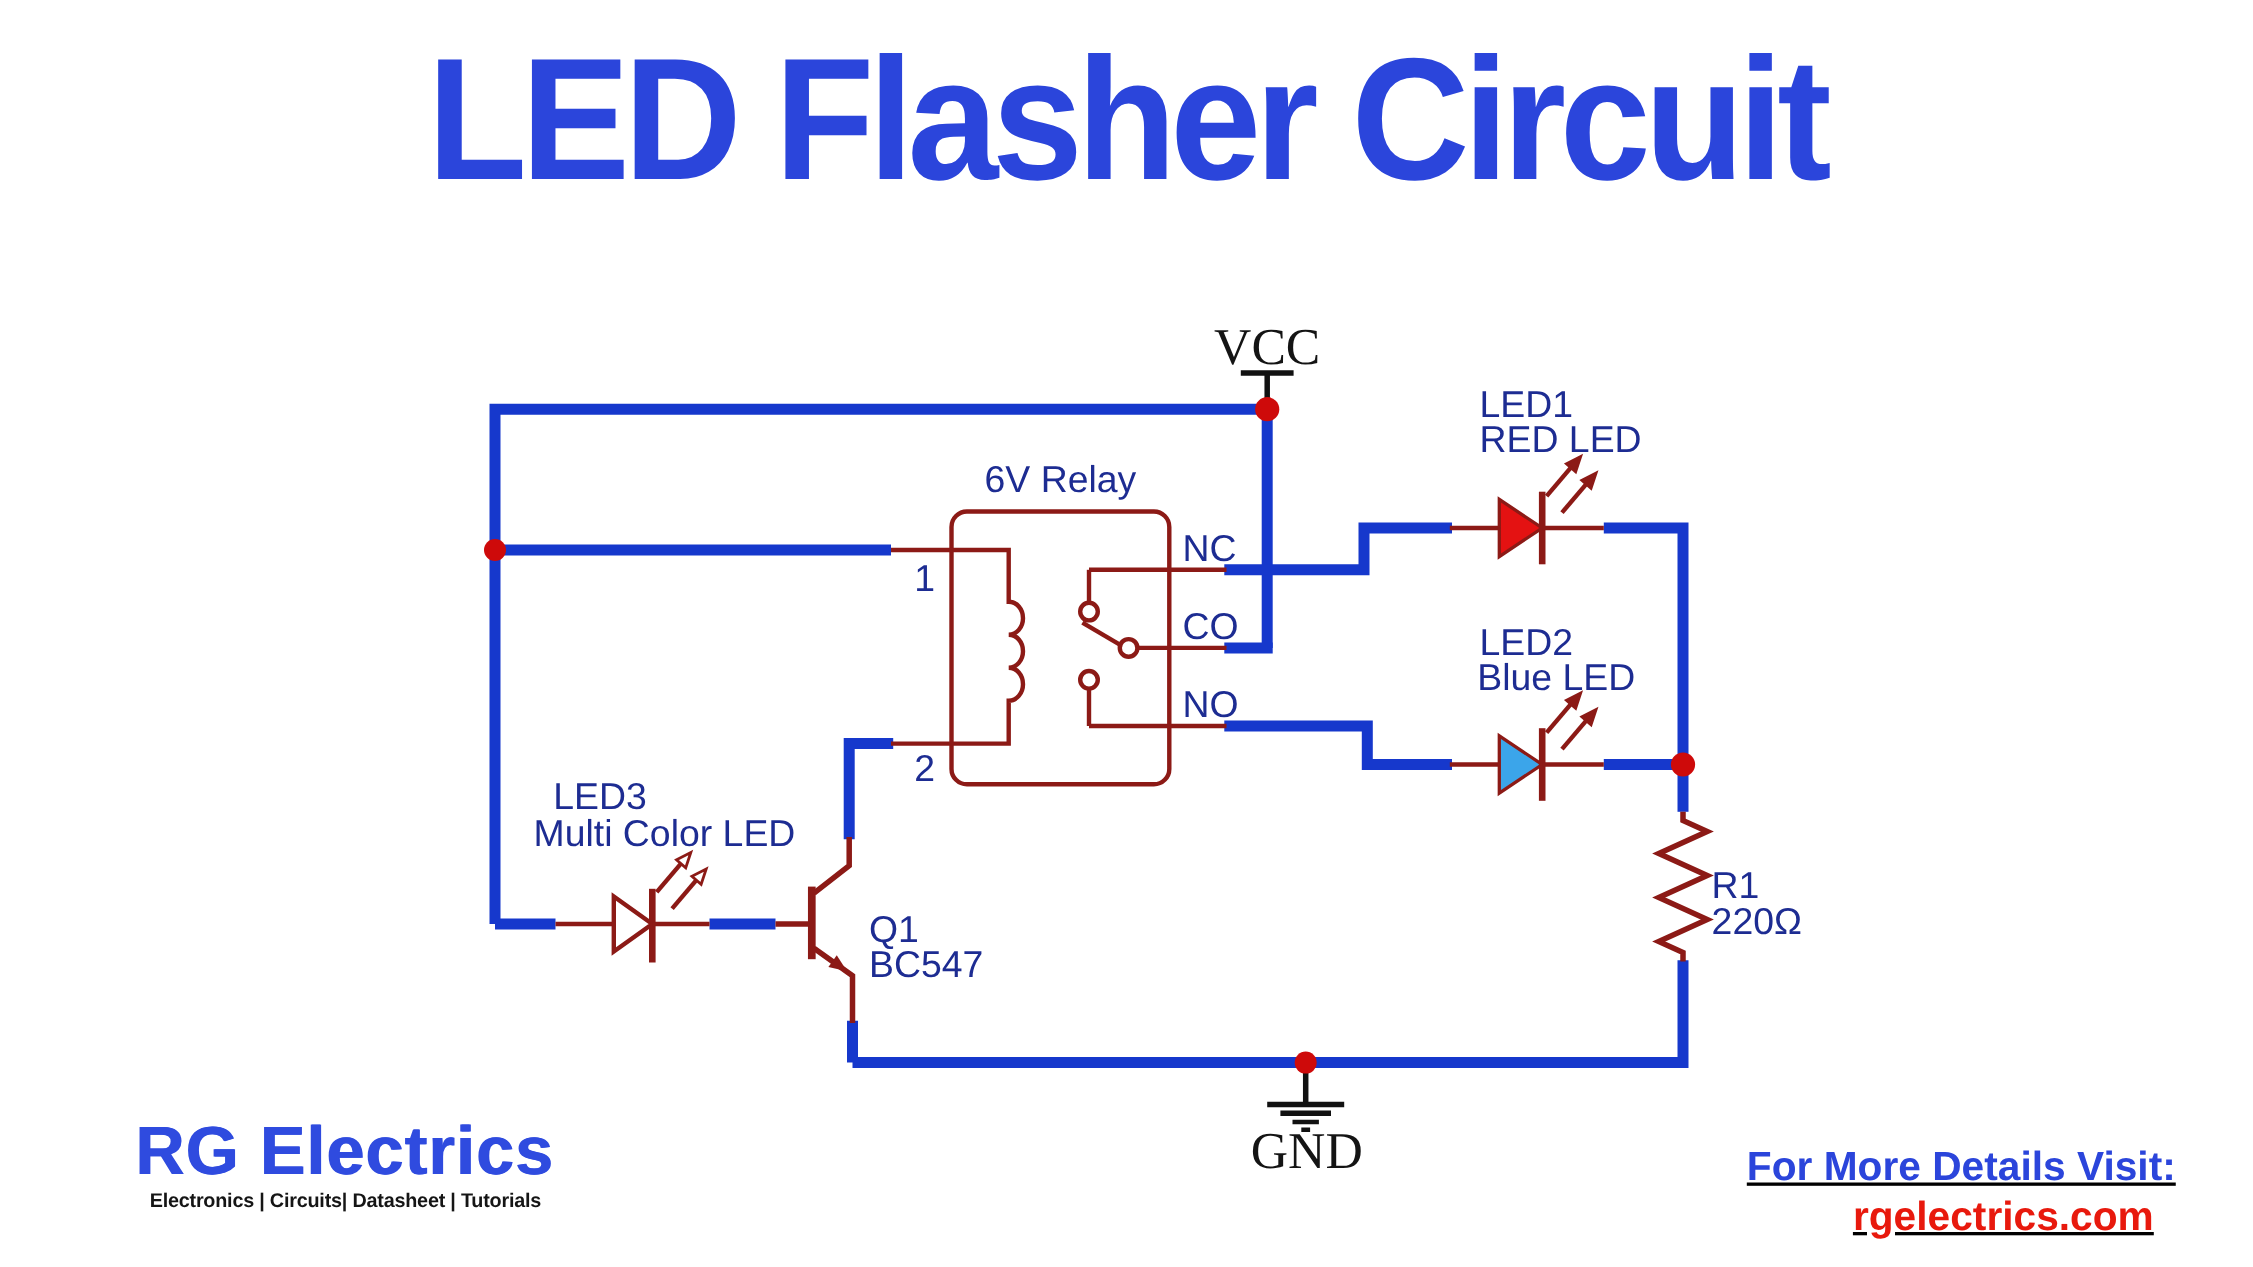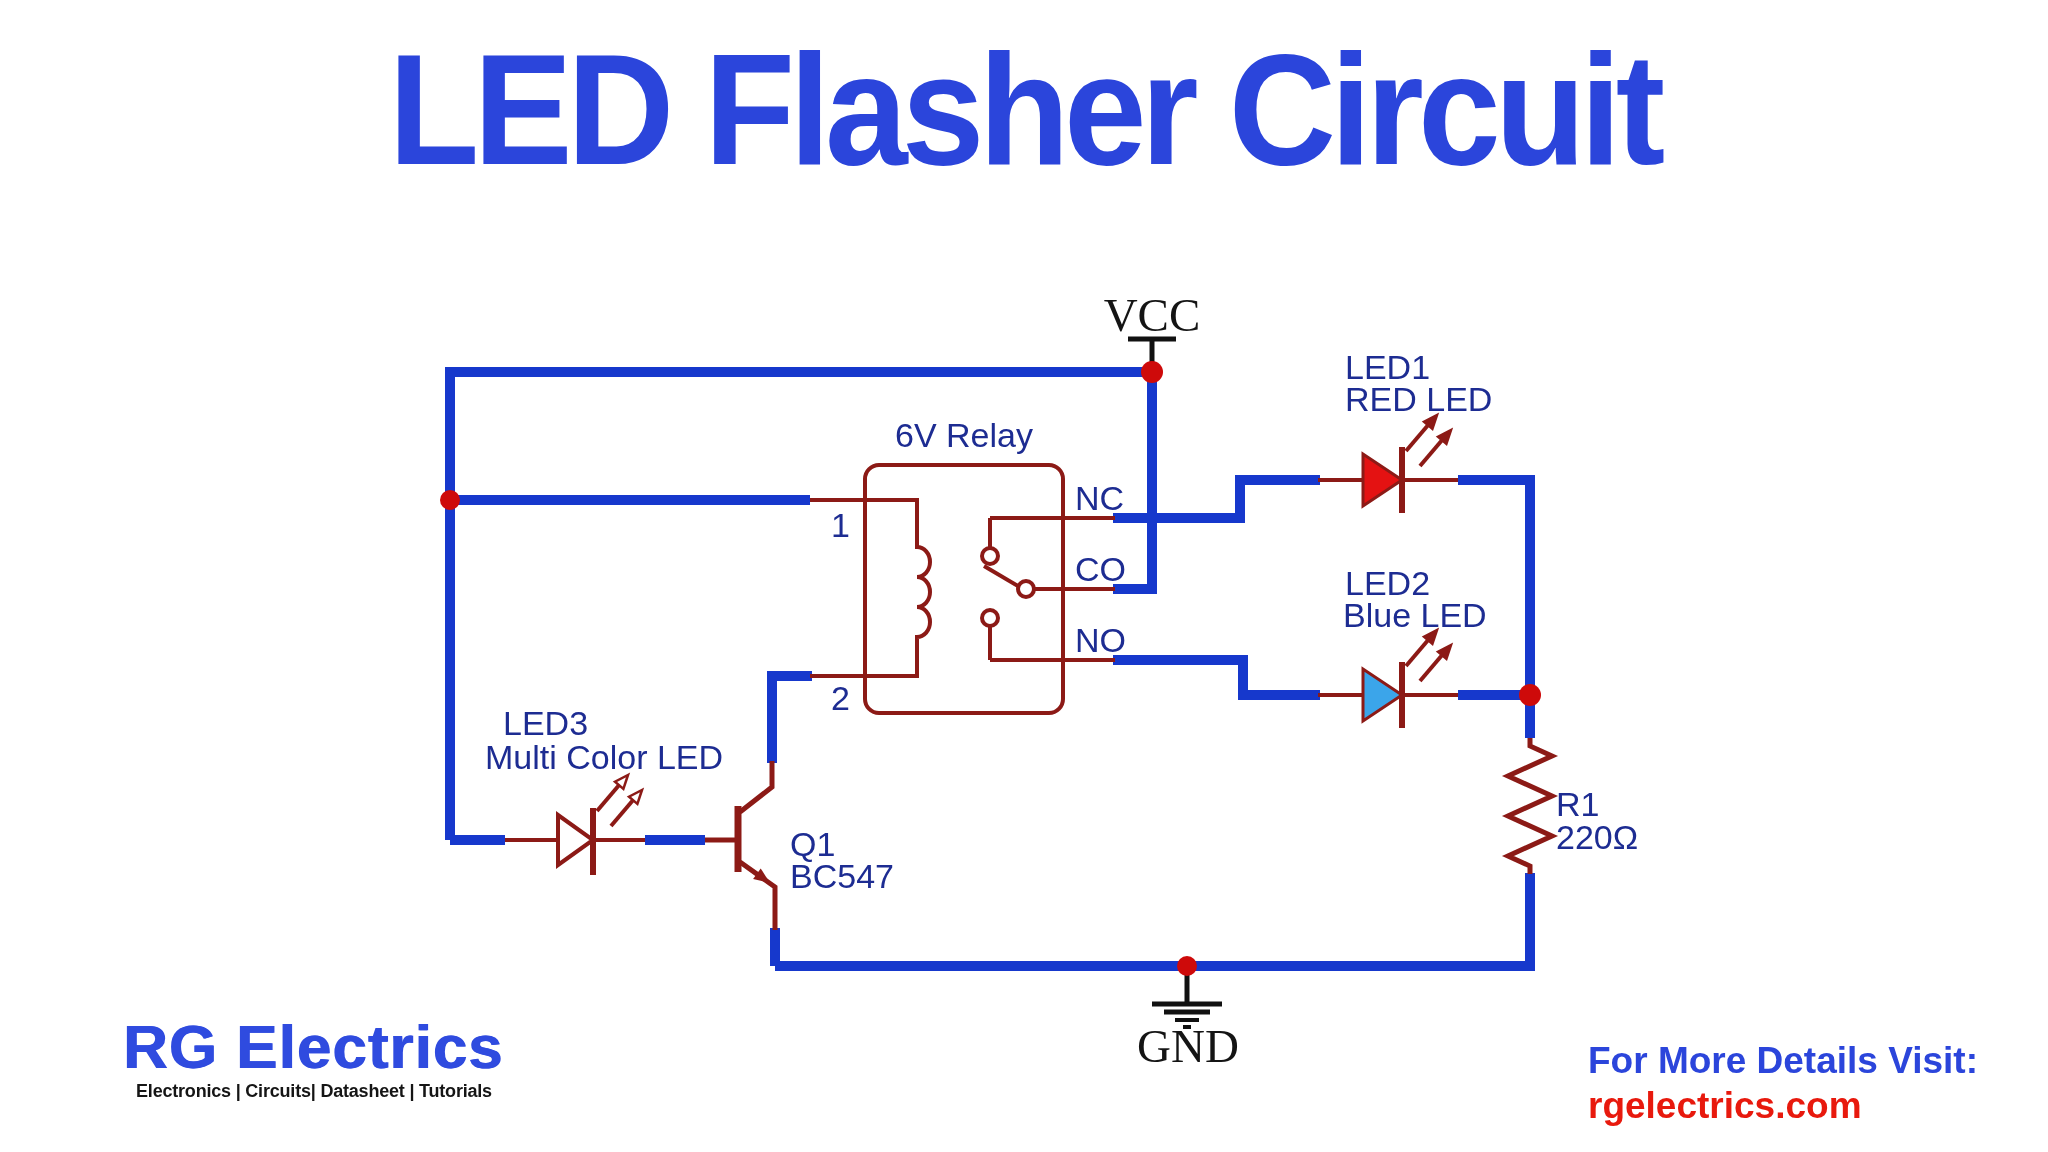--- a/index.html
+++ b/index.html
@@ -30,21 +30,21 @@
   .led-blue-fill{fill:var(--led-blue);stroke:var(--component-maroon);stroke-width:3;}
   .led-white-fill{fill:#ffffff;stroke:var(--component-maroon);stroke-width:4;}
   .footer-left{position:absolute;left:78px;top:1014px;width:470px;text-align:center;}
   .brand{
     margin:0;color:var(--brand-blue);font-weight:700;font-size:62px;line-height:1.05;
     letter-spacing:1px;font-family:"Liberation Sans",sans-serif;white-space:nowrap;
     text-shadow:1px 0 0 var(--brand-blue);
   }
   .tagline{margin:2px 0 0 2px;color:var(--tagline-black);font-weight:700;font-size:18px;
     letter-spacing:-0.2px;white-space:nowrap;}
-  .footer-right{position:absolute;left:1588px;top:1040px;width:370px;text-align:left;}
+  .footer-right{position:absolute;left:1588px;top:1040px;width:370px;text-align:right;text-decoration:underline;}
   .cta{margin:0;color:var(--title-blue);font-weight:700;font-size:37px;line-height:1.15;white-space:nowrap;}
   .url{margin:2px 0 18px 0;color:var(--url-red);font-weight:700;font-size:37px;line-height:1.15;white-space:nowrap;}
 </style>
 </head>
 <body>
 
 <div class="stage">
 
   <h1 class="title">LED Flasher Circuit</h1>
 

